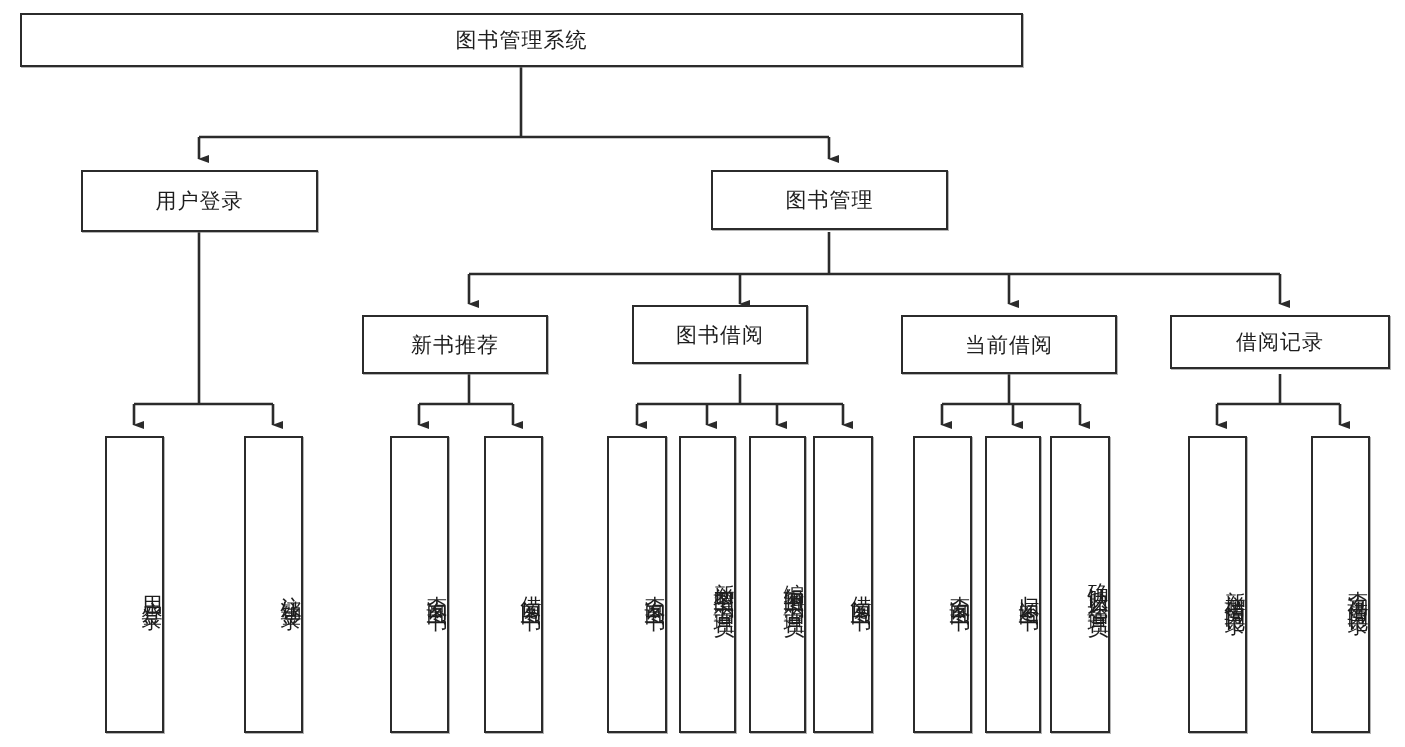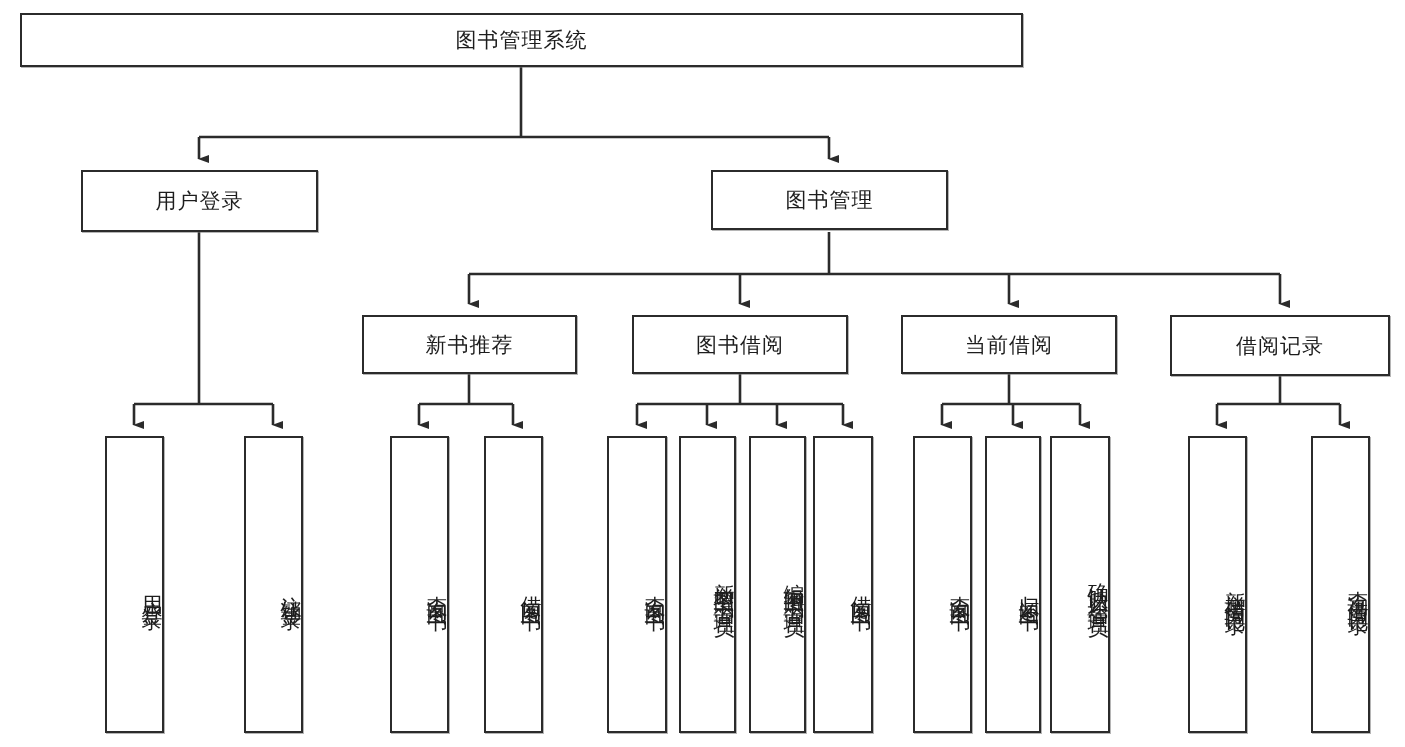--- a/index.html
+++ b/index.html
@@ -140,30 +140,30 @@
     <span class="node-label">图书管理系统</span>
   </div>
 
   <div class="node horiz" style="left: 81px; top: 170px; width: 237px; height: 62px;">
     <span class="node-label">用户登录</span>
   </div>
   <div class="node horiz" style="left: 711px; top: 170px; width: 237px; height: 60px;">
     <span class="node-label">图书管理</span>
   </div>
 
-  <div class="node horiz" style="left: 362px; top: 315px; width: 215px; height: 59px;">
+  <div class="node horiz" style="left: 362px; top: 315px; width: 186px; height: 59px;">
     <span class="node-label">新书推荐</span>
   </div>
-  <div class="node horiz" style="left: 632px; top: 315px; width: 216px; height: 59px;">
+  <div class="node horiz" style="left: 632px; top: 305px; width: 176px; height: 59px;">
     <span class="node-label">图书借阅</span>
   </div>
   <div class="node horiz" style="left: 901px; top: 315px; width: 216px; height: 59px;">
     <span class="node-label">当前借阅</span>
   </div>
-  <div class="node horiz" style="left: 1170px; top: 315px; width: 220px; height: 61px;">
+  <div class="node horiz" style="left: 1170px; top: 315px; width: 220px; height: 54px;">
     <span class="node-label">借阅记录</span>
   </div>
 
   <div class="node vert" style="left: 105px; top: 436px; width: 59px; height: 297px;">
     <span class="node-label">用户登录</span>
   </div>
   <div class="node vert" style="left: 244px; top: 436px; width: 59px; height: 297px;">
     <span class="node-label">注销登录</span>
   </div>
   <div class="node vert" style="left: 390px; top: 436px; width: 59px; height: 297px;">

